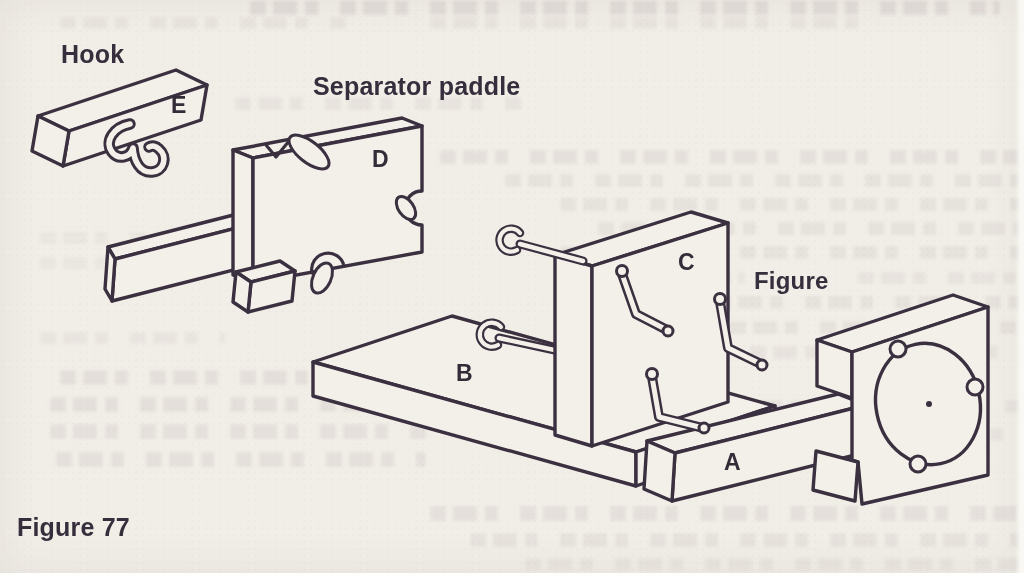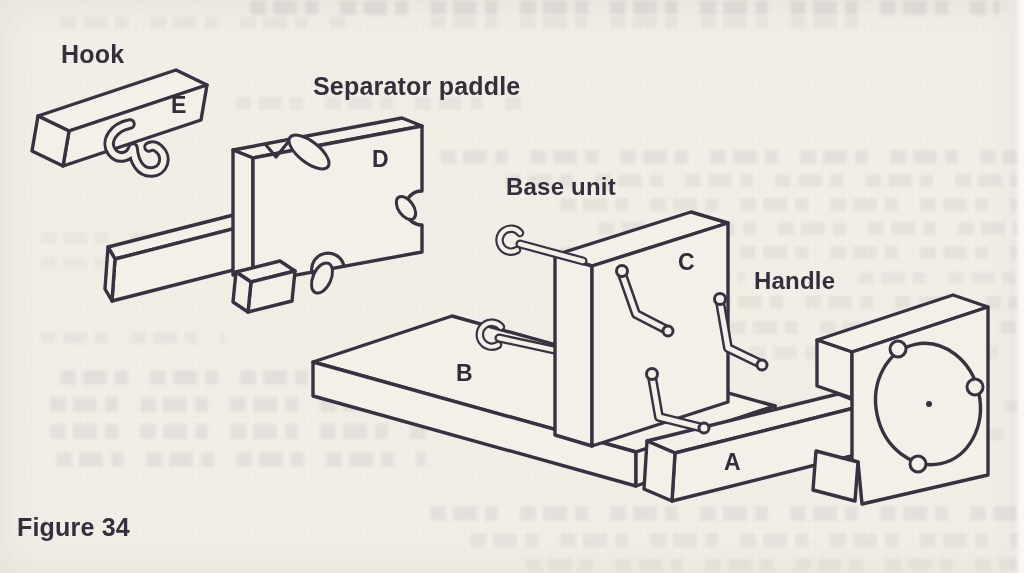--- a/index.html
+++ b/index.html
@@ -161,25 +161,24 @@
       <ellipse class="face" cx="928" cy="404" rx="52" ry="61" transform="rotate(-12 928 404)"></ellipse>
       <circle class="blob" cx="898" cy="349" r="8"></circle>
       <circle class="blob" cx="975" cy="387" r="8"></circle>
       <circle class="blob" cx="918" cy="464" r="8"></circle>
       <circle class="dot" cx="929" cy="404" r="3"></circle>
     </g>
   </svg>
 
   <div class="lbl" style="left:61px;top:41px;font-size:25px">Hook</div>
   <div class="lbl" style="left:313px;top:73px;font-size:25px">Separator paddle</div>
-  <div class="lbl" style="left:506px;top:174px">Base unit</div>
-  <div class="lbl" style="left:754px;top:268px">Handle</div>
+  <div class="lbl" style="left:754px;top:268px">Figure</div>
 
   <div class="ltr" style="left:171px;top:92px">E</div>
   <div class="ltr" style="left:372px;top:146px">D</div>
   <div class="ltr" style="left:678px;top:249px">C</div>
   <div class="ltr" style="left:456px;top:360px">B</div>
   <div class="ltr" style="left:724px;top:449px">A</div>
 
-  <div class="lbl caption" style="left:17px;top:514px">Figure 34</div>
+  <div class="lbl caption" style="left:17px;top:514px">Figure 77</div>
 
   <div id="scan-edge"></div>
 </div>
 
 </body></html>

